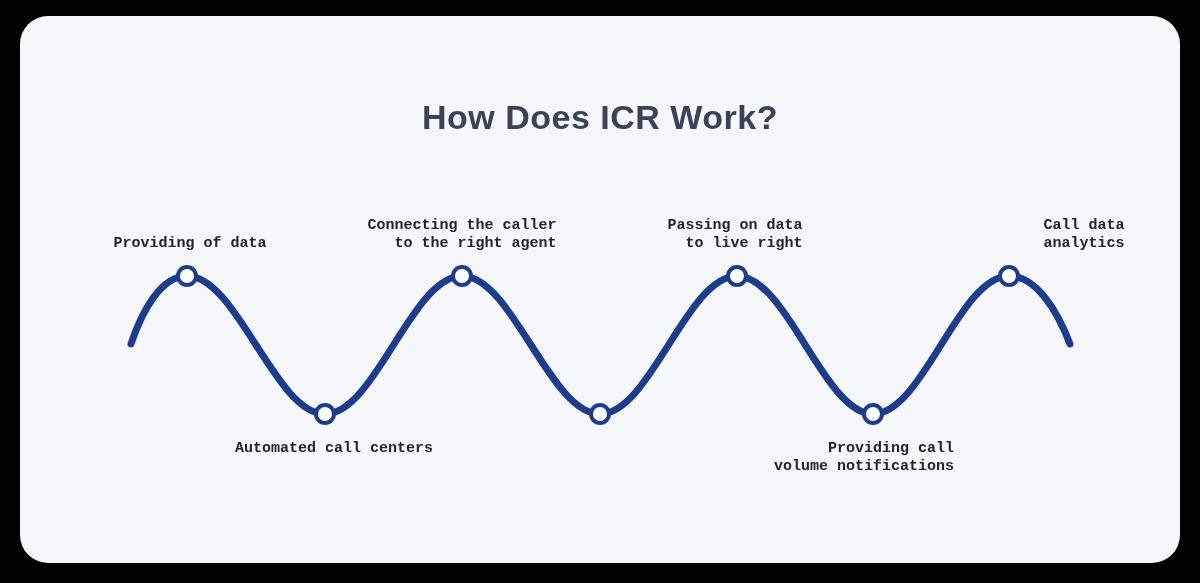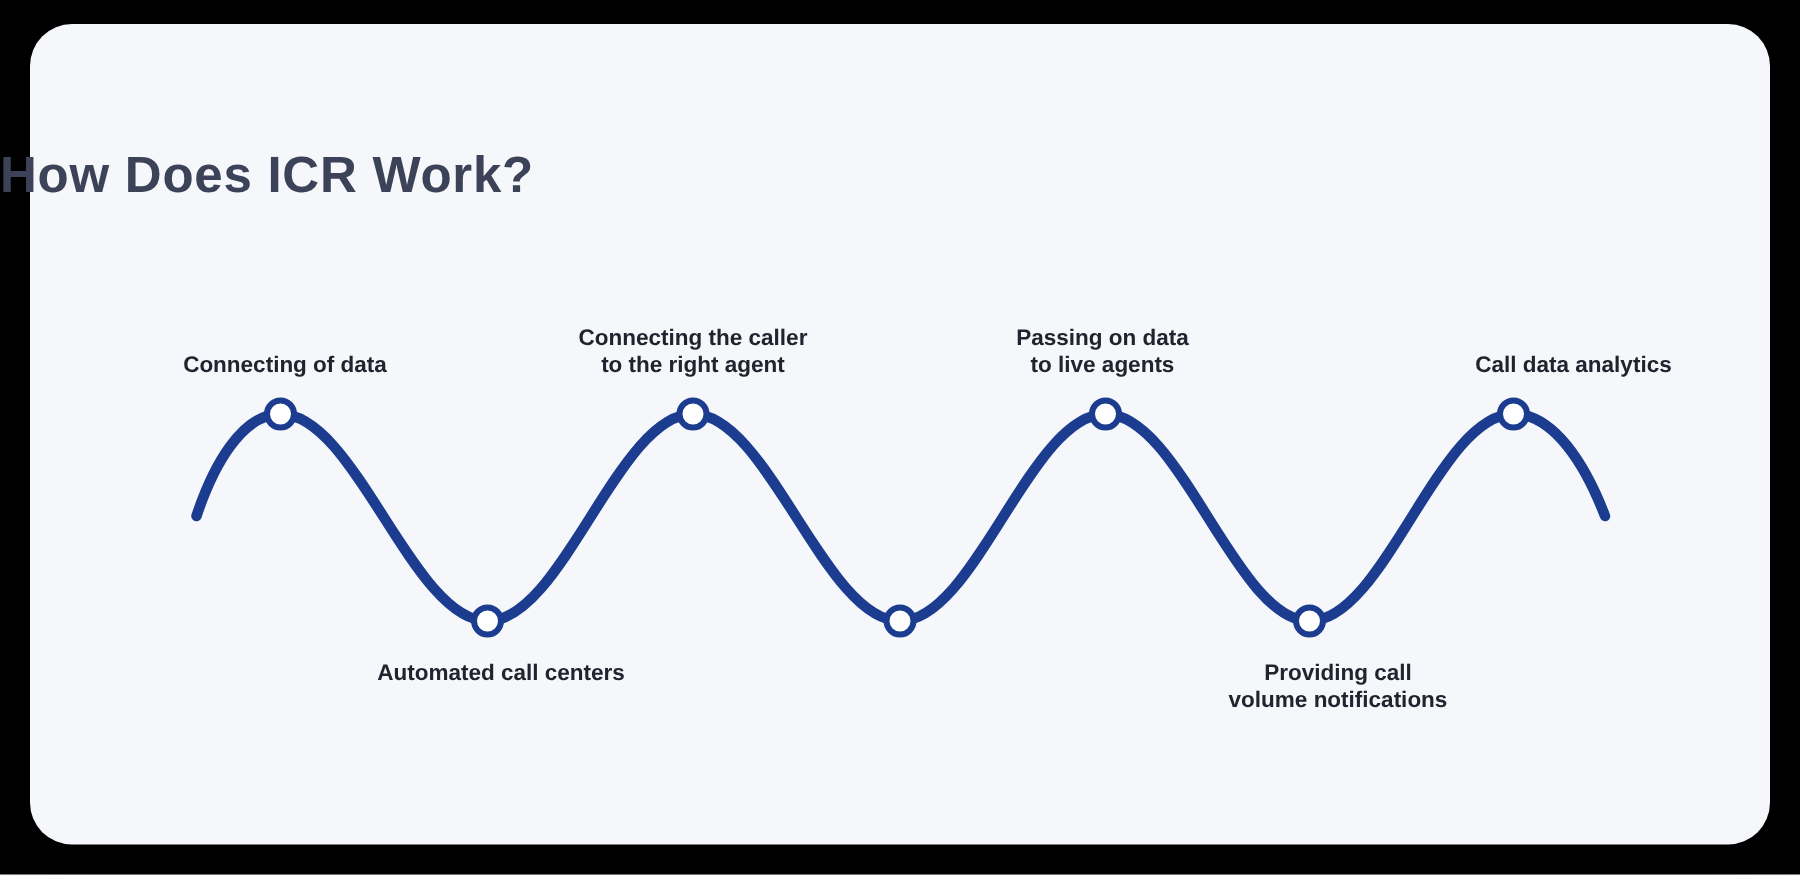--- a/index.html
+++ b/index.html
@@ -23,20 +23,21 @@
   .card{
     position:absolute;
     left:20px;top:16px;right:20px;bottom:20px;
     background:var(--card-bg);
     border-radius:28px;
     box-shadow:0 6px 24px rgba(0,0,0,0.55);
   }
   .title{
     position:absolute;
     left:0;top:98px;width:100%;
+    text-align:center;
     font-size:34px;
     font-weight:700;
     letter-spacing:0.5px;
     color:var(--title);
   }
   svg.wave{
     position:absolute;left:0;top:0;
   }
   .wave path{
     fill:none;
@@ -45,26 +46,27 @@
     stroke-linecap:round;
   }
   .wave circle{
     fill:var(--node-fill);
     stroke:var(--wave);
     stroke-width:4;
   }
   .step-label{
     position:absolute;
     transform:translateX(-50%);
-    text-align:center;
+    text-align:right;
     font-size:15px;
     line-height:18px;
     font-weight:700;
     color:var(--label);
     white-space:pre-line;
+    font-family:Liberation Mono, monospace;
   }
   .step-label.top{bottom:330px;}
   .step-label.bottom{top:440px;}
 </style>
 </head>
 <body>
 
 <div class="stage">
   <div class="card"></div>
 
@@ -82,22 +84,22 @@
              C 1036 276, 1057 310, 1070 344"></path>
     <circle cx="187" cy="276" r="9"></circle>
     <circle cx="325" cy="414" r="9"></circle>
     <circle cx="462" cy="276" r="9"></circle>
     <circle cx="600" cy="414" r="9"></circle>
     <circle cx="737" cy="276" r="9"></circle>
     <circle cx="873" cy="414" r="9"></circle>
     <circle cx="1009" cy="276" r="9"></circle>
   </svg>
 
-  <div class="step-label top" style="left:190px;">Connecting of data</div>
+  <div class="step-label top" style="left:190px;">Providing of data</div>
   <div class="step-label bottom" style="left:334px;">Automated call centers</div>
   <div class="step-label top" style="left:462px;">Connecting the caller
 to the right agent</div>
   <div class="step-label top" style="left:735px;">Passing on data
-to live agents</div>
-  <div class="step-label bottom" style="left:892px;">Providing call
+to live right</div>
+  <div class="step-label bottom" style="left:864px;">Providing call
 volume notifications</div>
   <div class="step-label top" style="left:1009px;margin-left:40px;">Call data analytics</div>
 </div>
 
 </body></html>

